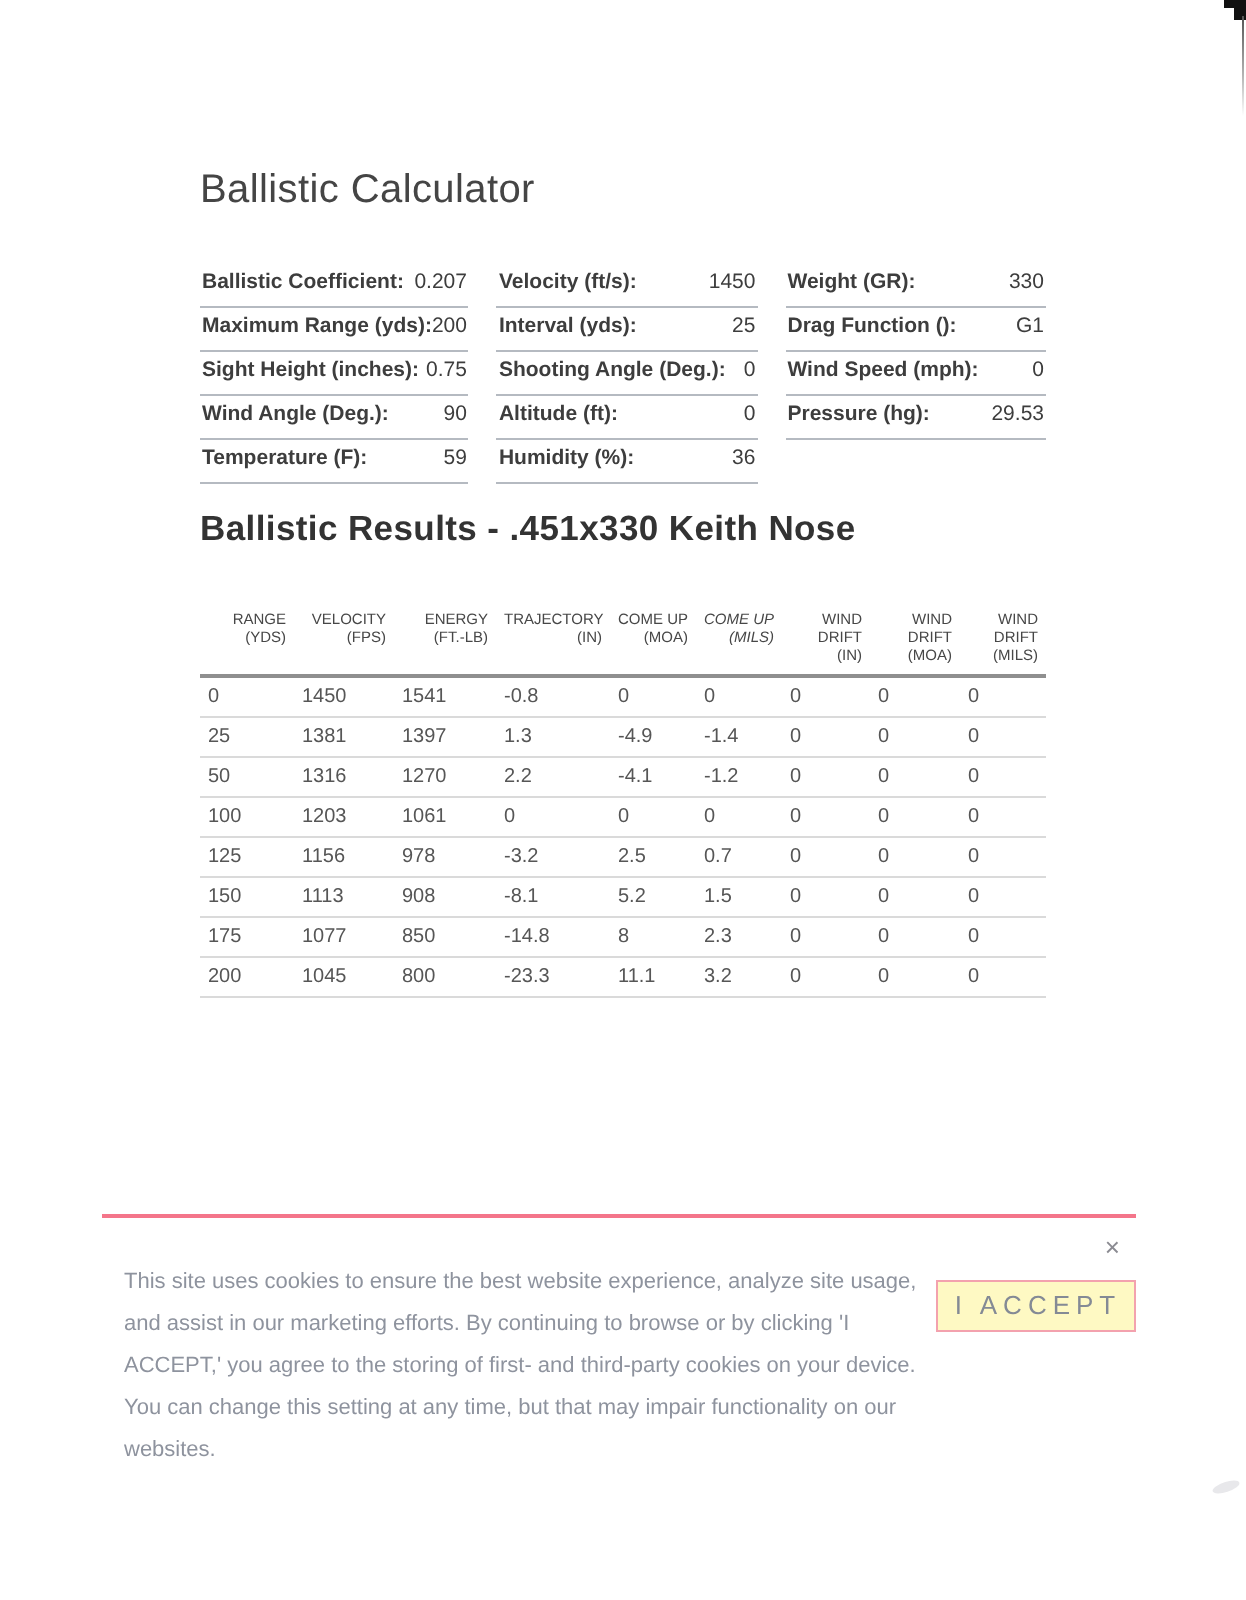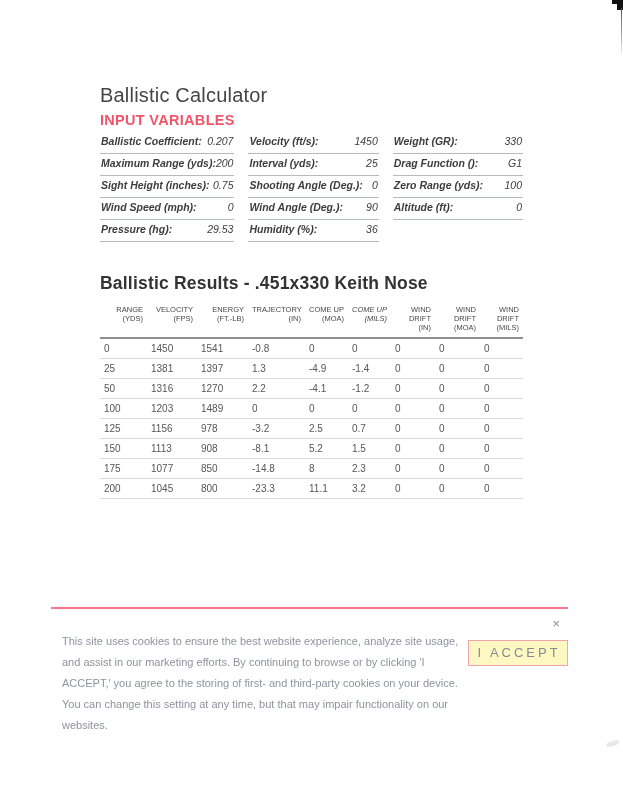--- a/index.html
+++ b/index.html
@@ -17,27 +17,27 @@
   .scan-corner::before{content:"";position:absolute;top:0;right:0;width:11px;height:4px;background:#111;right:0;}
   .scan-line{position:absolute;top:8px;right:1px;width:1px;height:50px;
     background:linear-gradient(#555,#b5b5b5 60%,rgba(200,200,200,0));}
   .scan-smudge{position:absolute;left:606px;top:741px;width:14px;height:5px;background:#d9d9dd;
     border-radius:50%;transform:rotate(-18deg);opacity:.6;}
 
   .page-title{position:absolute;left:100px;top:84px;font-size:20px;font-weight:400;color:#454545;letter-spacing:.2px;}
   .inputs-heading{position:absolute;left:100px;top:112px;font-size:14.5px;font-weight:700;color:var(--accent-pink);letter-spacing:.3px;}
 
   .input-grid{position:absolute;left:100px;top:132px;width:423px;
-    display:grid;grid-template-columns:1fr 1fr 1fr;column-gap:14px;row-gap:0;font-style:italic;}
+    display:grid;grid-template-columns:1fr 1fr 1fr;column-gap:14px;row-gap:0;}
   .field{display:flex;justify-content:space-between;align-items:baseline;
     height:22px;border-bottom:1px solid #b5bac1;padding:3px 1px 0 1px;}
   .flabel{font-size:10.5px;font-weight:700;color:#3d3d3d;white-space:nowrap;}
   .fvalue{font-size:10.5px;font-weight:400;color:#3d3d3d;text-align:left;}
 
-  .results-heading{position:absolute;left:100px;top:273px;font-size:17.5px;font-weight:700;color:#333;letter-spacing:.2px;}
+  .results-heading{position:absolute;left:100px;top:254px;font-size:17.5px;font-weight:700;color:#333;letter-spacing:.2px;}
 
   .results-table{position:absolute;left:100px;top:303px;width:423px;border-collapse:collapse;table-layout:fixed;}
   .results-table th{font-size:7.5px;font-weight:400;color:#474747;text-align:right;
     vertical-align:top;line-height:9px;padding:2px 4px 5px 4px;text-transform:uppercase;
     border-bottom:2px solid #8f8f8f;}
   .results-table td{font-size:10px;color:#565656;text-align:left;padding:4px 2px 4px 4px;
     border-bottom:1px solid #dadada;height:19px;}
   .c0{width:47px;}.c1{width:50px;}.c2{width:51px;}.c3{width:57px;}
   .c4{width:43px;}.c5{width:43px;font-style:italic;}.c6{width:44px;}.c7{width:45px;}.c8{width:43px;}
 
@@ -57,21 +57,20 @@
 </head>
 <body>
 
 <div class="page">
 
   <div class="scan-corner"></div>
   <div class="scan-line"></div>
   <div class="scan-smudge"></div>
 
   <h1 class="page-title">Ballistic Calculator</h1>
-  <h2 class="inputs-heading">INPUT VARIABLES</h2>
 
   <div class="input-grid">
       <div class="field">
         <span class="flabel">Ballistic Coefficient:</span>
         <span class="fvalue">0.207</span>
       </div>
       <div class="field">
         <span class="flabel">Velocity (ft/s):</span>
         <span class="fvalue">1450</span>
       </div>
@@ -93,38 +92,38 @@
       </div>
       <div class="field">
         <span class="flabel">Sight Height (inches):</span>
         <span class="fvalue">0.75</span>
       </div>
       <div class="field">
         <span class="flabel">Shooting Angle (Deg.):</span>
         <span class="fvalue">0</span>
       </div>
       <div class="field">
-        <span class="flabel">Zero Range (yds):</span>
-        <span class="fvalue">100</span>
-      </div>
-      <div class="field">
         <span class="flabel">Wind Speed (mph):</span>
         <span class="fvalue">0</span>
       </div>
       <div class="field">
         <span class="flabel">Wind Angle (Deg.):</span>
         <span class="fvalue">90</span>
       </div>
       <div class="field">
         <span class="flabel">Altitude (ft):</span>
         <span class="fvalue">0</span>
       </div>
       <div class="field">
         <span class="flabel">Pressure (hg):</span>
         <span class="fvalue">29.53</span>
+      </div>
+      <div class="field">
+        <span class="flabel">Temperature (F):</span>
+        <span class="fvalue">59</span>
       </div>
       <div class="field">
         <span class="flabel">Humidity (%):</span>
         <span class="fvalue">36</span>
       </div>
     </div>
 
   <h2 class="results-heading">Ballistic Results - .451x330 Keith Nose</h2>
 
   <table class="results-table">
@@ -171,21 +170,21 @@
           <td>2.2</td>
           <td>-4.1</td>
           <td>-1.2</td>
           <td>0</td>
           <td>0</td>
           <td>0</td>
         </tr>
         <tr>
           <td>100</td>
           <td>1203</td>
-          <td>1489</td>
+          <td>1061</td>
           <td>0</td>
           <td>0</td>
           <td>0</td>
           <td>0</td>
           <td>0</td>
           <td>0</td>
         </tr>
         <tr>
           <td>125</td>
           <td>1156</td>

